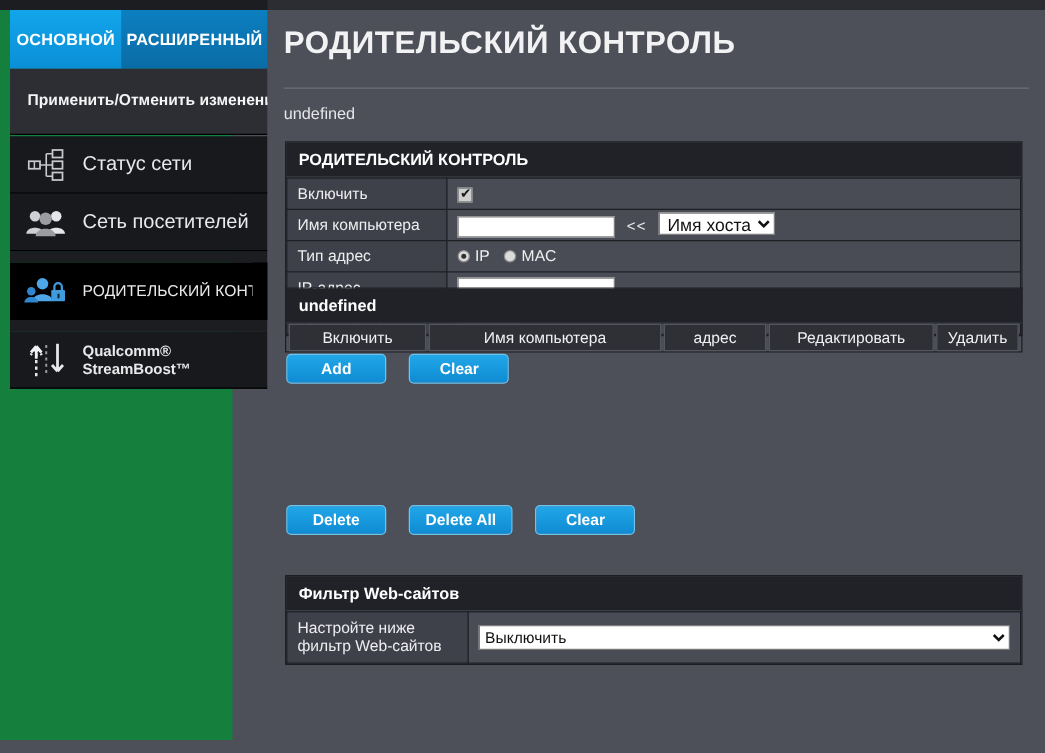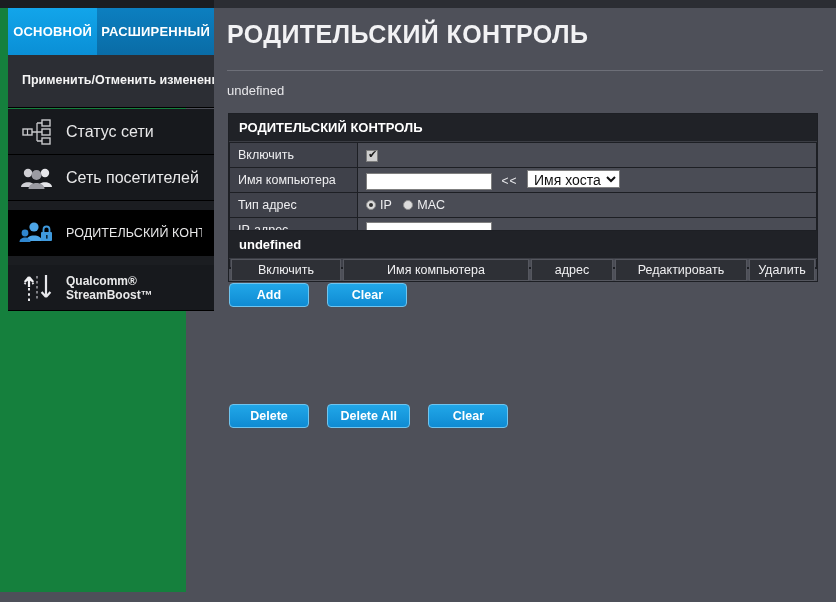--- a/index.html
+++ b/index.html
@@ -271,16 +271,34 @@
       </tbody>
         </table>
     </div>
 
     <div class="btnrow" style="top:396px;">
       <span class="bluebtn">Delete</span>
       <span class="bluebtn">Delete All</span>
       <span class="bluebtn">Clear</span>
     </div>
 
+    <div class="panel" style="top:452px;">
+      <div class="panel-head">Фильтр Web-сайтов</div>
+      <table style="width:100%; border-collapse:collapse;">
+        <tbody>
+            <tr>
+          <td class="wf-lbl">
+            <span>Настройте ниже</span><br>
+            <span>фильтр Web-сайтов</span>
+          </td>
+          <td class="wf-val">
+            <select class="wide">
+              <option>Выключить</option>
+            </select>
+          </td>
+        </tr>
+      </tbody>
+        </table>
+    </div>
 
 
   </div>
 </div>
 
 </body></html>

